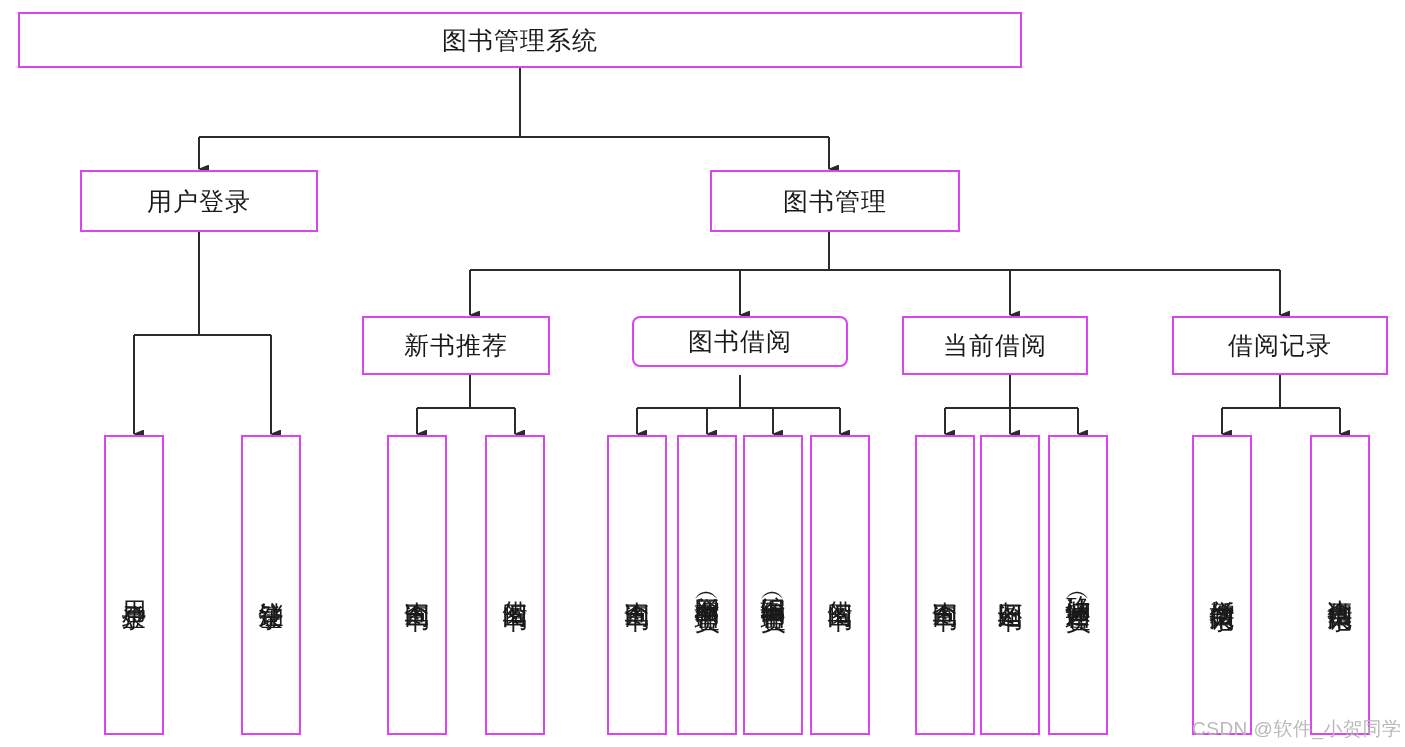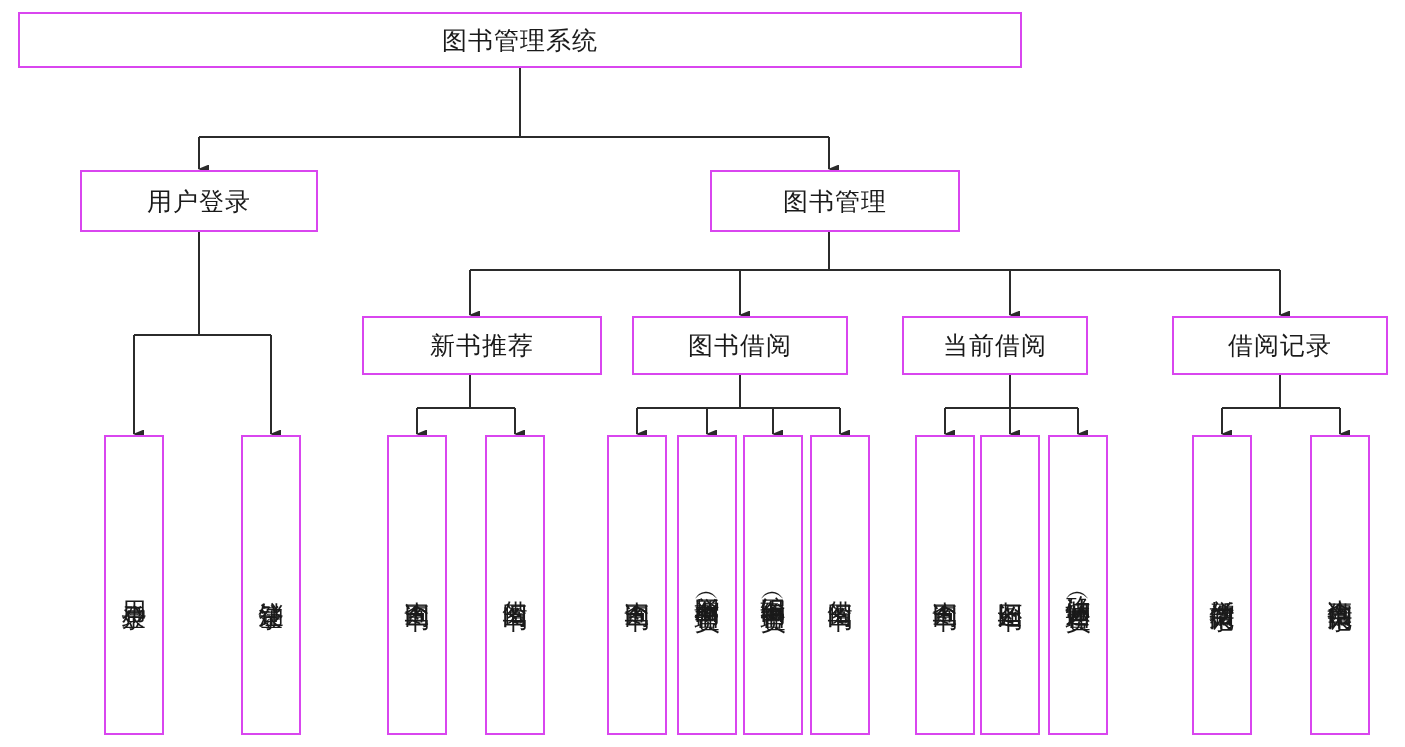--- a/index.html
+++ b/index.html
@@ -117,24 +117,24 @@
   <div id="node-layer">
       <div class="node horiz" style="left: 18px; top: 12px; width: 1004px; height: 56px;">
         <span class="label">图书管理系统</span>
       </div>
       <div class="node horiz" style="left: 80px; top: 170px; width: 238px; height: 62px;">
         <span class="label">用户登录</span>
       </div>
       <div class="node horiz" style="left: 710px; top: 170px; width: 250px; height: 62px;">
         <span class="label">图书管理</span>
       </div>
-      <div class="node horiz" style="left: 362px; top: 316px; width: 240px; height: 59px;">
+      <div class="node horiz" style="left: 362px; top: 316px; width: 188px; height: 59px;">
         <span class="label">新书推荐</span>
       </div>
-      <div class="node horiz" style="left: 632px; top: 316px; width: 216px; height: 59px;">
+      <div class="node horiz" style="left: 632px; top: 316px; width: 216px; height: 51px; border-radius: 8px;">
         <span class="label">图书借阅</span>
       </div>
       <div class="node horiz" style="left: 902px; top: 316px; width: 186px; height: 59px;">
         <span class="label">当前借阅</span>
       </div>
       <div class="node horiz" style="left: 1172px; top: 316px; width: 216px; height: 59px;">
         <span class="label">借阅记录</span>
       </div>
       <div class="node vert" style="left: 104px; top: 435px; width: 60px; height: 300px;">
         <span class="label">用户登录</span>
@@ -170,13 +170,14 @@
         <span class="label">确认归还（管理员）</span>
       </div>
       <div class="node vert" style="left: 1192px; top: 435px; width: 60px; height: 300px;">
         <span class="label">新增借阅记录</span>
       </div>
       <div class="node vert" style="left: 1310px; top: 435px; width: 60px; height: 300px;">
         <span class="label">查询借阅记录</span>
       </div>
     </div>
 
+  <div class="watermark" style="left: 1192px; top: 716px; color: rgb(185, 185, 185);">CSDN @软件_小贺同学</div>
 </div>
 
 </body></html>

